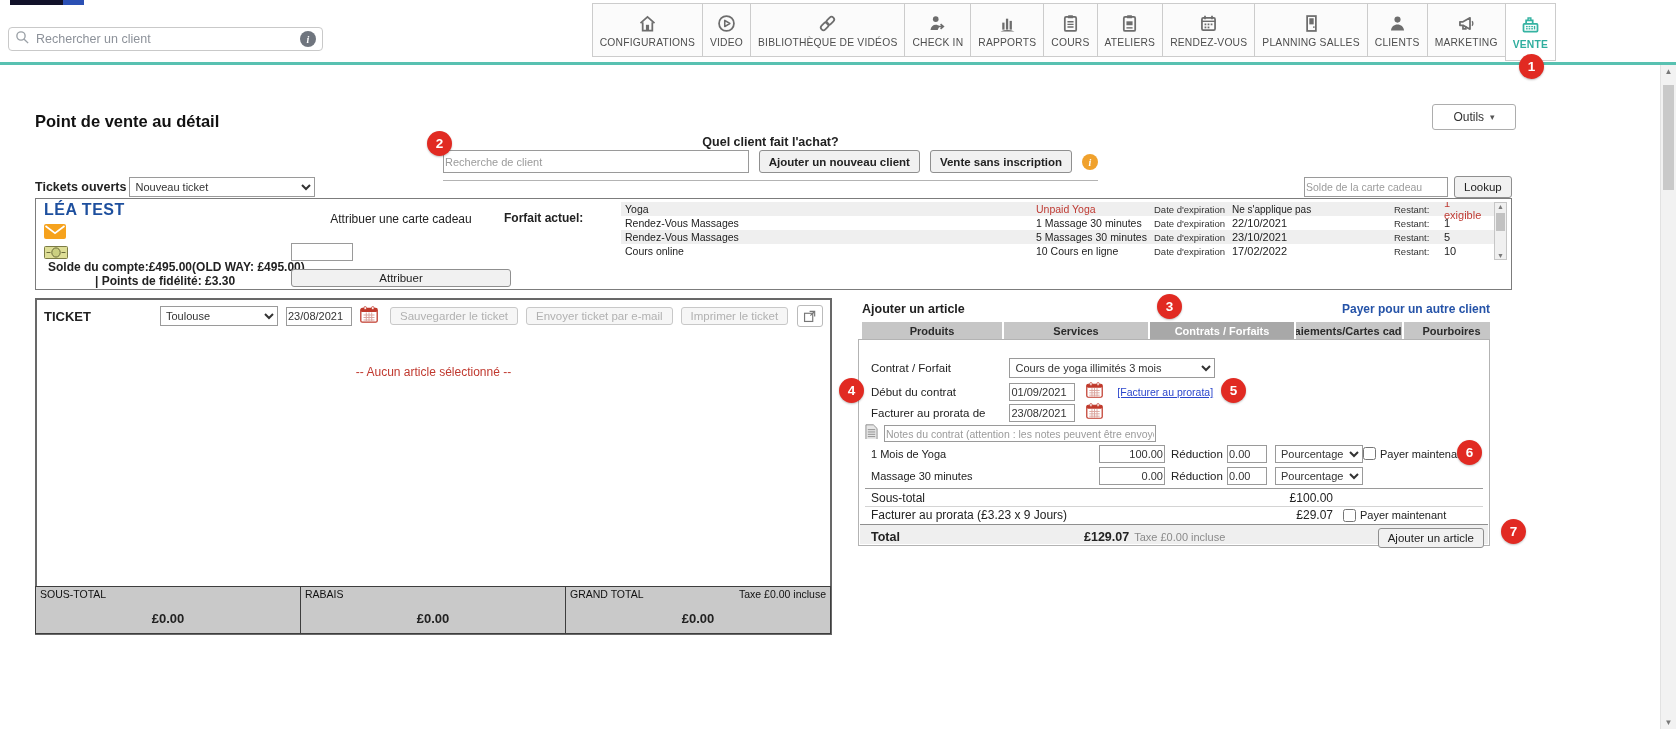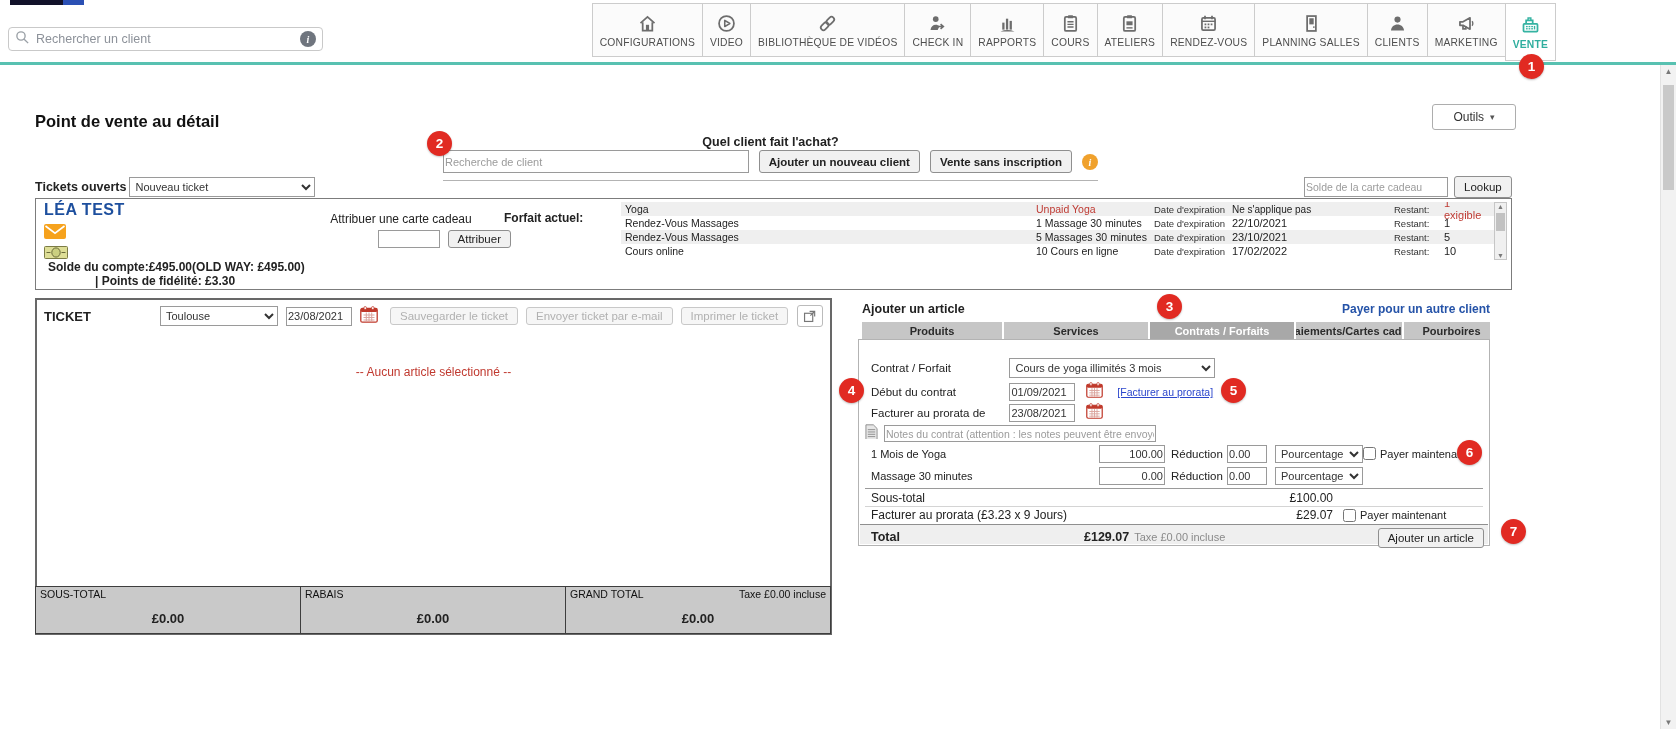--- a/index.html
+++ b/index.html
@@ -67,21 +67,21 @@
   #gift-lookup input { width:144px; height:20px; font-size:10.5px; }
   #gift-lookup .btn { height:22px; }
 
   
   #client-panel { left:35px; top:198px; width:1477px; height:92px; border:1px solid #7c7c7c; background:#fff; }
   #client-name { left:8px; top:2px; font-size:16px; font-weight:bold; color:#1d4f9e; letter-spacing:.5px; }
   #client-balance { left:12px; top:61px; font-size:12px; font-weight:bold; }
   #client-loyalty { left:13px; top:75px; font-size:12px; font-weight:bold;padding-left:46px; }
   #gift-assign { left:255px; top:13px; width:220px; text-align:center; }
   #gift-assign .lbl { font-size:12px; }
-  #gift-assign .row { margin-top:4px; display:flex; justify-content:flex-end; gap:8px; }
+  #gift-assign .row { margin-top:17px; display:flex; justify-content:space-between; gap:8px;flex-direction:column; }
   #gift-assign input { width:62px; height:18px; }
   #plan-label { left:468px; top:12px; font-size:12px; font-weight:bold; }
   #plan-table { left:585px; top:3px; width:873px; height:58px; overflow:hidden; }
   .prow { height:14px; display:flex; align-items:center; font-size:10.5px; }
   .prow:nth-child(odd) { background:#efefef; }
   .c-name  { width:415px; padding-left:4px; }
   .c-desc  { width:118px; }
   .c-elabel{ width:78px; font-size:9.5px; color:#333; }
   .c-eval  { width:162px; font-size:11px; }
   .c-rlabel{ width:50px; font-size:9.5px; color:#333; }

